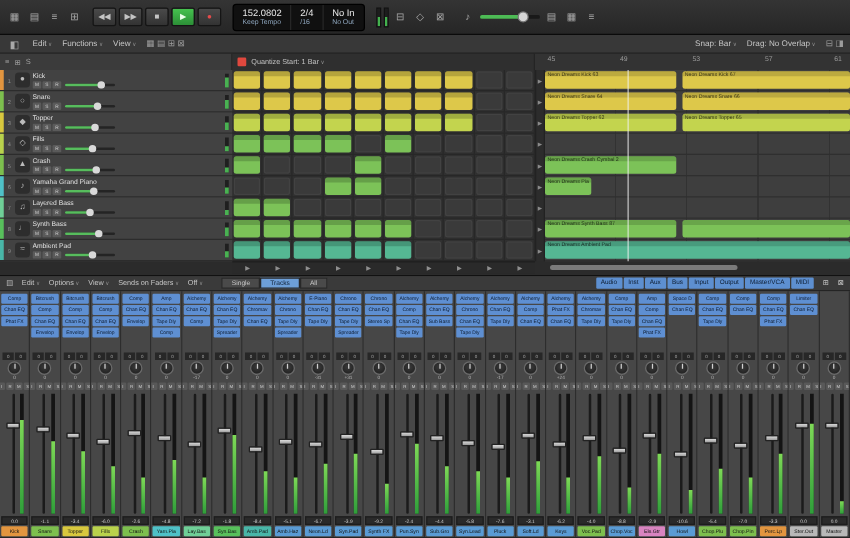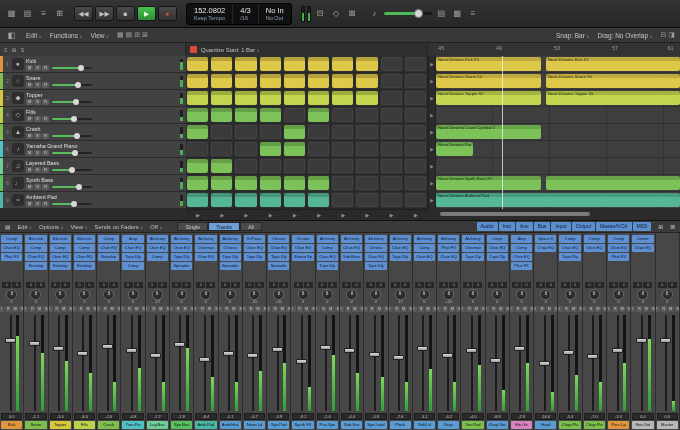--- a/index.html
+++ b/index.html
@@ -124,21 +124,21 @@
       <span class="tbtn">■</span>
       <span class="tbtn play">▶</span>
       <span class="tbtn rec">●</span>
     </div>
     <div class="lcd">
       <div class="seg">
         <span class="lcd-main">152.0802</span>
         <span class="lcd-sub">Keep Tempo</span>
       </div>
       <div class="seg">
-        <span class="lcd-main">4/3</span>
+        <span class="lcd-main">2/4</span>
         <span class="lcd-sub">/16</span>
       </div>
       <div class="seg">
         <span class="lcd-main">No In</span>
         <span class="lcd-sub">No Out</span>
       </div>
     </div>
     <div class="cpu">
         <i></i>
         <i></i>

